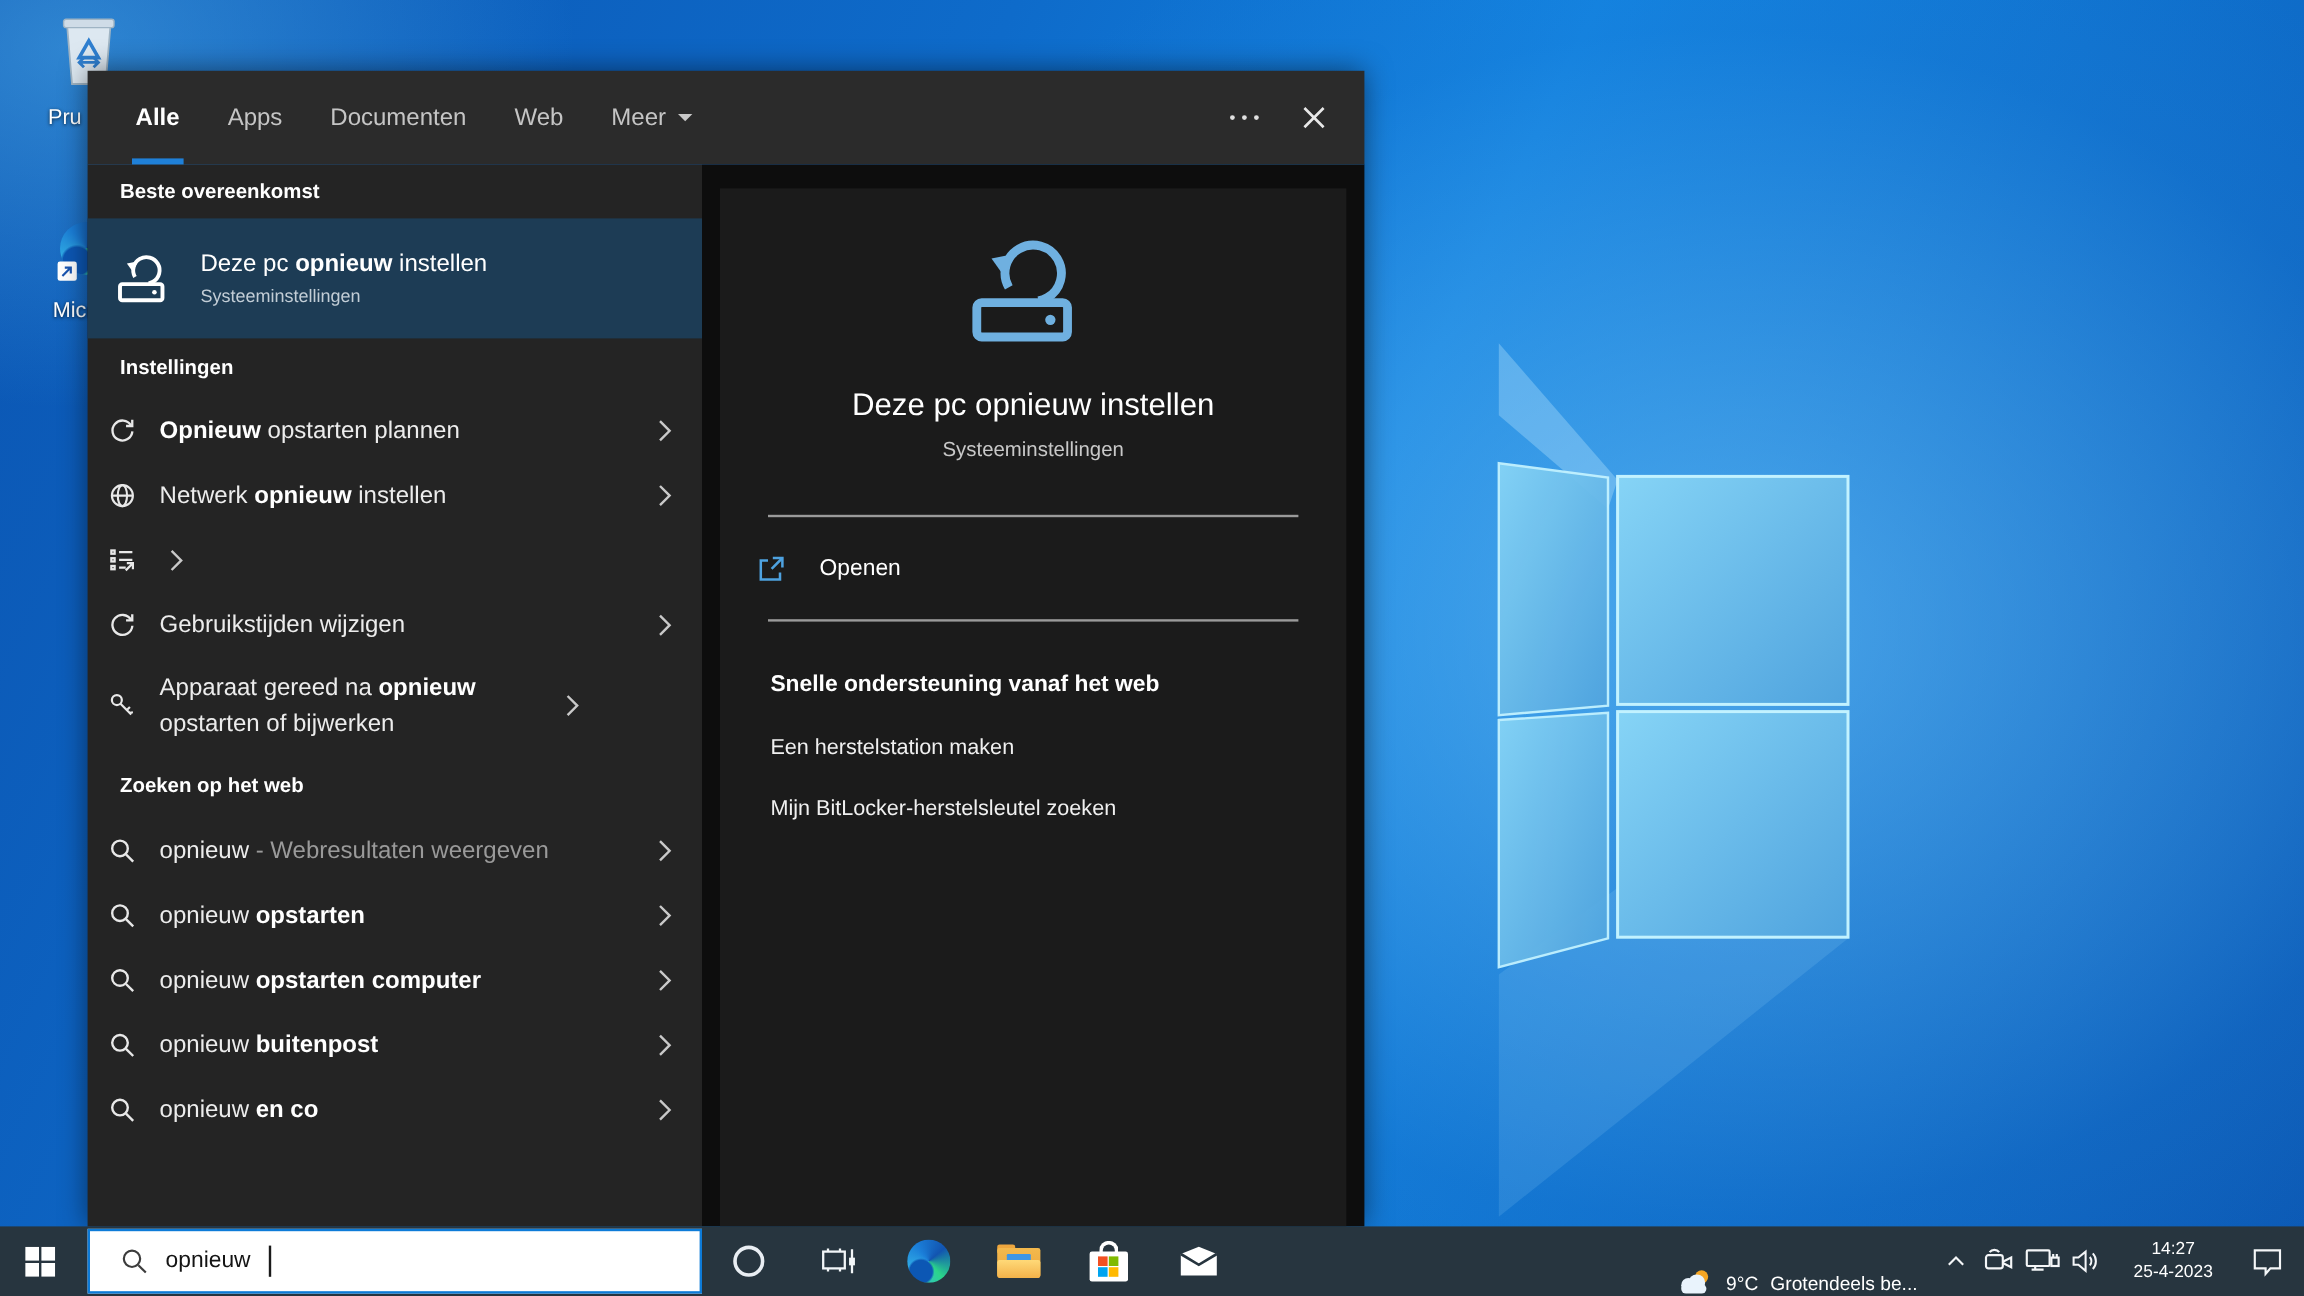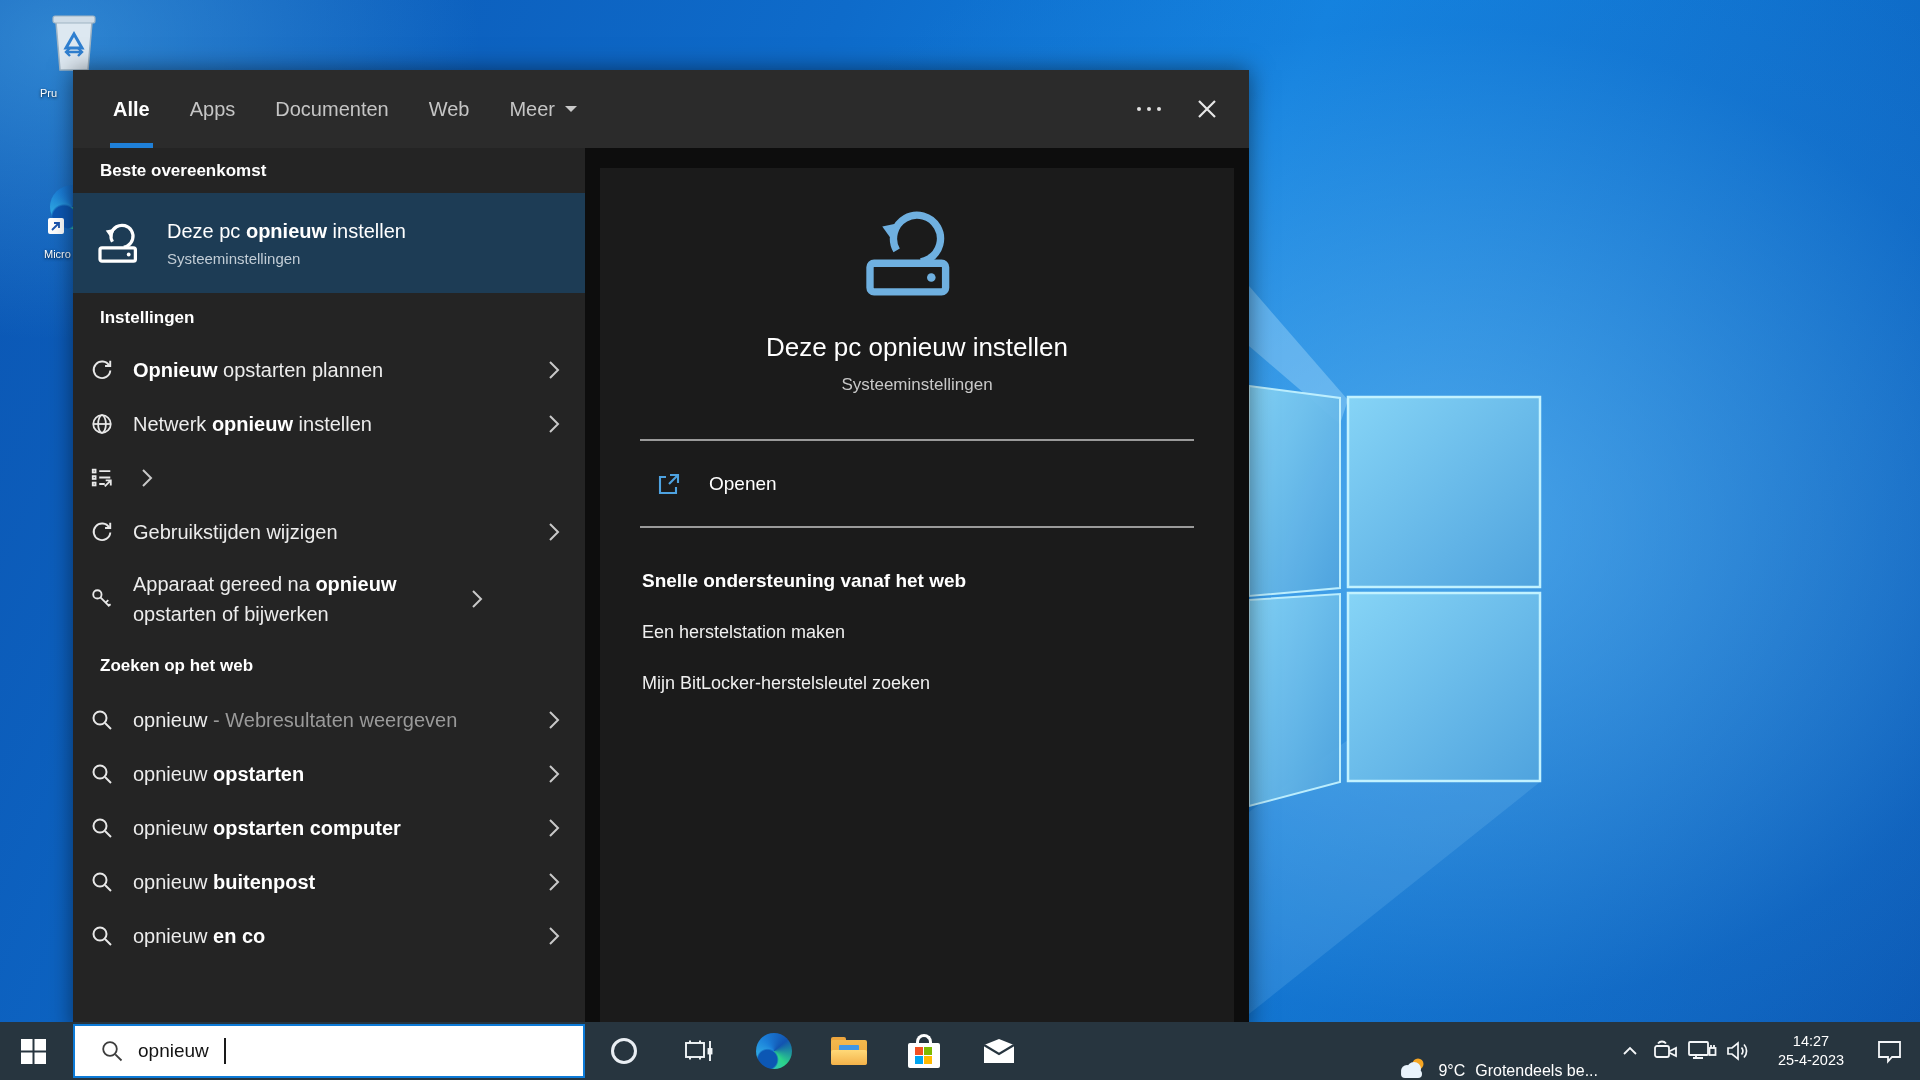--- a/index.html
+++ b/index.html
@@ -9,30 +9,30 @@
   
   .desktop{position:absolute;inset:0;
     background:
       radial-gradient(1100px 900px at 1430px 520px, rgba(125,208,255,.55), rgba(40,130,215,.18) 55%, rgba(0,0,0,0) 72%),
       radial-gradient(700px 500px at 60px 40px, rgba(90,190,245,.45), rgba(0,0,0,0) 60%),
       linear-gradient(115deg,#0b55b2 0%,#0e6bca 35%,#1182e0 55%,#0c59b4 100%);}
   .wallpaper-svg{position:absolute;inset:0}
 
   
   .dicon{position:absolute;z-index:1}
-  .dlabel{position:absolute;z-index:1;font-size:11px;color:#fff;text-shadow:0 1px 3px rgba(0,0,0,.8)}
+  .dlabel{position:absolute;z-index:1;font-size:18px;color:#fff;text-shadow:0 1px 3px rgba(0,0,0,.8)}
   .edge-ball{width:44px;height:44px;border-radius:50%;
     background:
       radial-gradient(circle at 32% 74%, #0c57b4 0 26%, rgba(12,87,180,0) 31%),
       conic-gradient(from 140deg at 50% 50%, #2bd48a, #35b8e8 90deg, #1b7fd9 180deg, #1254b0 270deg, #2bd48a)}
   .shortcut-badge{position:absolute;width:16px;height:16px;background:#fff;border-radius:2px;
     display:flex;align-items:center;justify-content:center}
 
   
-  .flyout{position:absolute;left:73px;top:70px;width:1176px;height:963px;z-index:5;
+  .flyout{position:absolute;left:73px;top:59px;width:1064px;height:963px;z-index:5;
     display:flex;flex-direction:column;box-shadow:0 0 22px rgba(0,0,0,.5)}
   .tabsbar{flex:0 0 78px;background:#2b2b2b;display:flex;align-items:center;padding-left:40px;gap:40px;position:relative}
   .tab{font-size:20px;color:#c5c5c5;height:100%;display:flex;align-items:center;position:relative;cursor:default}
   .tab.active{color:#fff;font-weight:700}
   .tab.active::after{content:"";position:absolute;left:-3px;right:-3px;bottom:0;height:5px;background:#1f80d8}
   .tab .caret{margin-left:10px;width:0;height:0;border:6px solid transparent;border-top-color:#c9c9c9;transform:translateY(3px)}
   .top-actions{position:absolute;right:30px;top:0;height:100%;display:flex;align-items:center;gap:30px}
   .dots{display:flex;gap:6px;padding:10px 4px}
   .dots i{width:4px;height:4px;border-radius:50%;background:#e0e0e0}
 
@@ -57,21 +57,21 @@
   .muted{color:#9a9a9a}
   .chev{flex:0 0 auto;margin-right:25px;margin-left:8px;display:flex}
 
   .rightcol{flex:1;background:#0d0d0d;padding:20px 15px 0 15px;display:flex}
   .preview{flex:1;background:#1b1b1b;display:flex;flex-direction:column;align-items:center}
   .pv-icon{margin-top:38px}
   .pv-title{margin-top:28px;font-size:26px;color:#fff}
   .pv-sub{margin-top:12px;font-size:17px;color:#c8c8c8}
   .divider{align-self:stretch;height:2px;background:#9a9a9a;margin:0 40px;flex:0 0 auto}
   .divider.d1{margin-top:44px}
-  .open-row{align-self:stretch;flex:0 0 85px;display:flex;align-items:center;padding-left:56px;gap:27px}
+  .open-row{align-self:stretch;flex:0 0 85px;display:flex;align-items:center;padding-left:30px;gap:27px}
   .open-label{font-size:19px;color:#fff}
   .linkblock{align-self:stretch;padding:0 42px;display:flex;flex-direction:column;align-items:flex-start}
   .linkhead{margin-top:42px;font-size:19px;font-weight:700;color:#fff}
   .linkitem{margin-top:30px;font-size:18px;color:#f0f0f0;cursor:default}
 
   
   .taskbar{position:absolute;left:0;top:1022px;width:1920px;height:58px;background:#27353f;z-index:10;
     display:flex;align-items:center}
   .start-btn{flex:0 0 66px;height:100%;display:flex;align-items:center;justify-content:center}
   .search-spacer{flex:0 0 520px}

